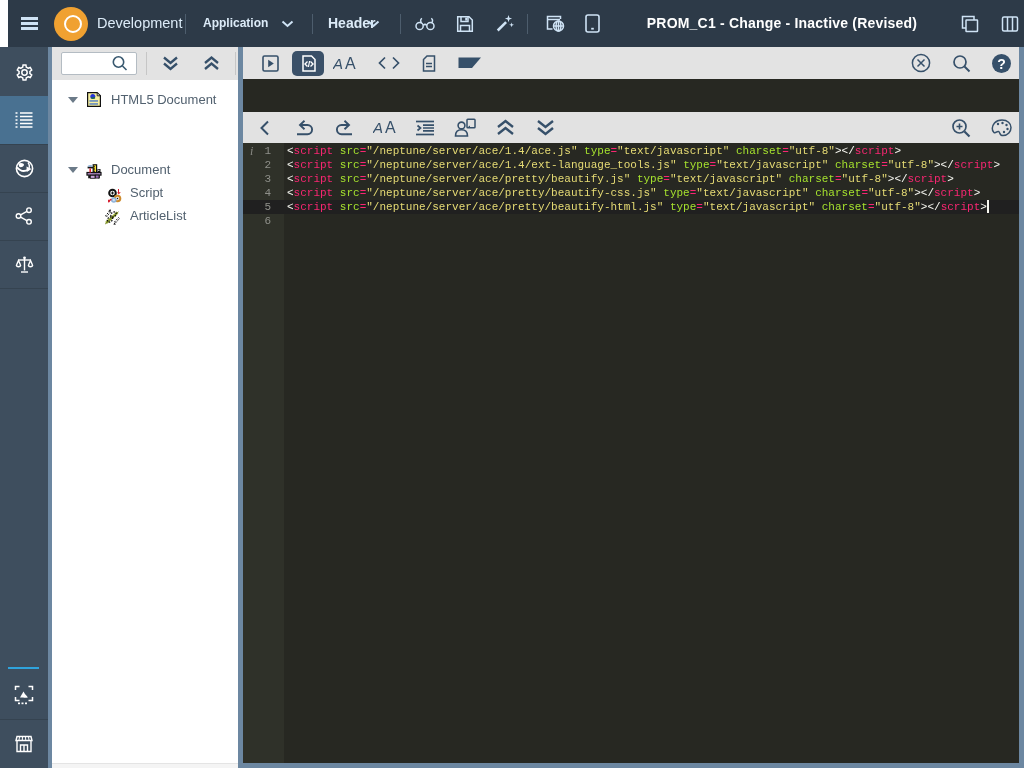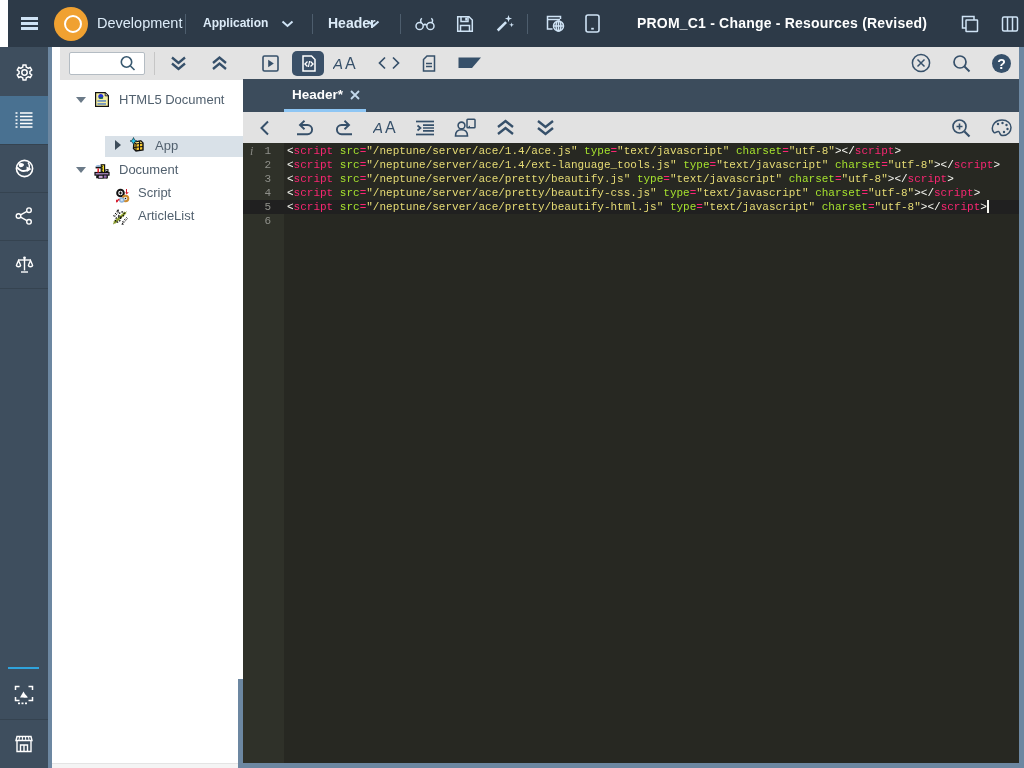--- a/index.html
+++ b/index.html
@@ -11,21 +11,21 @@
 .tbtxt{color:#dcebf8;font-size:15px;line-height:47px;position:absolute;top:0}
 .tbsep{position:absolute;top:14px;width:1px;height:20px;background:#4d5d6d}
 .ticon{position:absolute;top:0;height:47px;display:flex;align-items:center;justify-content:center}
 
 #rail{left:0;top:47px;width:48px;height:721px;background:#3e4e5e}
 .railitem{position:absolute;left:0;width:48px;height:48px;display:flex;align-items:center;justify-content:center}
 .railsep{position:absolute;left:0;width:48px;height:1px;background:rgba(0,0,0,.14)}
 
 .bdr{background:#6c87a1}
 
-#tree{left:60px;top:47px;width:186px;height:632px;background:#fff}
+#tree{left:52px;top:47px;width:186px;height:632px;background:#fff}
 #treestrip{position:absolute;left:0;top:0;width:186px;height:33px;background:#e3e3e3}
 .trow{position:absolute;left:0;width:186px;height:23px;color:#52616f;font-size:13px}
 .tlabel{position:absolute;top:4px}
 .tri-d{position:absolute;width:0;height:0;border-left:5px solid transparent;border-right:5px solid transparent;border-top:6px solid #6b7a88;top:9px}
 .tri-r{position:absolute;width:0;height:0;border-top:5px solid transparent;border-bottom:5px solid transparent;border-left:6px solid #3d4c5a;top:6px}
 .ticn{position:absolute;top:3px}
 
 #main{left:243px;top:47px;width:776px;height:716px;background:#272822}
 #mtoolbar{position:absolute;left:0;top:0;width:776px;height:32px;background:#e3e3e3}
 #tabbar{position:absolute;left:0;top:32px;width:776px;height:33px;background:#3c4c5c}
@@ -102,21 +102,21 @@
           <ellipse cx="12.5" cy="11" rx="2.4" ry="5"></ellipse>
         </g>
       </svg>
   </div>
   <div class="ticon" style="left:577px;width:15px" id="ic-tablet">
     <svg width="15" height="19" viewBox="0 0 15 19">
         <rect x="1" y="1" width="13" height="17" rx="2" fill="none" stroke="#cfe3f5" stroke-width="1.6"></rect>
         <rect x="6.2" y="13.8" width="2.6" height="1.8" fill="#cfe3f5"></rect>
       </svg>
   </div>
-  <div class="abs" style="left:574px;top:0;width:400px;height:47px;line-height:47px;text-align:center;color:#fff;font-size:14px;font-weight:bold;letter-spacing:0.2px">PROM_C1 - Change - Resources (Revised)</div>
+  <div class="abs" style="left:574px;top:0;width:400px;height:47px;line-height:47px;text-align:center;color:#fff;font-size:14px;font-weight:bold;letter-spacing:0.2px">PROM_C1 - Change - Inactive (Revised)</div>
   <div class="ticon" style="left:953px;width:18px" id="ic-copy">
     <svg width="18" height="18" viewBox="0 0 18 18">
         <g fill="none" stroke="#cfe3f5" stroke-width="1.5">
           <path d="M13 5 V1.5 H1.5 V13 H5"></path>
           <rect x="5" y="5" width="11.5" height="11.5" rx="0.5"></rect>
         </g>
       </svg>
   </div>
   <div class="ticon" style="left:993px;width:18px" id="ic-columns">
     <svg width="18" height="18" viewBox="0 0 18 18">
@@ -244,33 +244,20 @@
         <svg width="14" height="15" viewBox="0 0 14 15">
           <path d="M0.6 0.6 H10.2 L13.4 3.8 V14.4 H0.6 Z" fill="#f6ef9f" stroke="#111" stroke-width="1.2"></path>
           <path d="M10.2 0.6 L10.2 3.8 L13.4 3.8 Z" fill="#fff" stroke="#111" stroke-width="0.9"></path>
           <rect x="2.4" y="8.2" width="8.6" height="1.5" fill="#5b84c4"></rect>
           <rect x="2.4" y="11.2" width="8.6" height="1.5" fill="#5b84c4"></rect>
           <circle cx="5.8" cy="4.4" r="2.5" fill="#2633d9"></circle>
           <path d="M4.3 5.4 Q5.8 6.8 7.9 5.6" stroke="#1f7a2d" stroke-width="1.3" fill="none"></path>
         </svg>
       </div>
     <span class="tlabel" style="left:59px">HTML5 Document</span>
-  </div>
-  <div class="trow" style="top:87px">
-    <div class="abs" style="left:45px;top:2px;width:141px;height:21px;background:#d9e1e8"></div>
-    <div class="tri-r" style="left:55px"></div>
-    <div class="ticn" style="left:69px" id="tic-app">
-        <svg width="16" height="16" viewBox="0 0 16 16">
-          <path d="M5 5 L12 4 L14 6 L14 13 L7 14 L4.5 11.5 Z" fill="#f8c930" stroke="#111" stroke-width="1.4"></path>
-          <path d="M5 5 L12 4 L14 6 L7 7 Z" fill="#fbe37a" stroke="#111" stroke-width="1"></path>
-          <path d="M7 7 V14 M4.8 10.5 L14 9.5 M10.5 4.2 L10.5 13.6" stroke="#111" stroke-width="1"></path>
-          <path d="M4.5 0.5 L5.6 3 L8 4 L5.6 5 L4.5 7.5 L3.4 5 L1 4 L3.4 3 Z" fill="#27c7ea" stroke="#06222c" stroke-width="0.6"></path>
-        </svg>
-      </div>
-    <span class="tlabel" style="left:95px">App</span>
   </div>
   <div class="trow" style="top:111px">
     <div class="tri-d" style="left:16px"></div>
     <div class="ticn" style="left:34px;top:6px" id="tic-res">
         <svg width="16" height="15" viewBox="0 0 16 15">
           <rect x="1" y="8.5" width="14" height="2.6" fill="#b48fc9" stroke="#111" stroke-width="1.2"></rect>
           <rect x="2.2" y="11.3" width="1.8" height="3" fill="#111"></rect>
           <rect x="12" y="11.3" width="1.8" height="3" fill="#111"></rect>
           <rect x="4.5" y="11.3" width="4.5" height="3" fill="#c9a6d8" stroke="#111" stroke-width="0.8"></rect>
           <rect x="9.5" y="11.1" width="3.5" height="3" fill="#9a6cb5" stroke="#111" stroke-width="0.8"></rect>
@@ -369,27 +356,20 @@
           <path d="M12.5 12.5 L17.5 17.5" stroke="#36506a" stroke-width="1.9"></path>
         </svg>
     </div>
     <div class="mic" style="left:747px;width:22px" id="mi-help">
       <svg width="21" height="21" viewBox="0 0 21 21">
           <circle cx="10.5" cy="10.5" r="9.5" fill="#36506a"></circle>
           <text x="10.5" y="15.5" font-family="Liberation Sans" font-size="14" font-weight="bold" fill="#fff" text-anchor="middle">?</text>
         </svg>
     </div>
   </div>
-  <div id="tabbar">
-    <span class="abs" style="left:49px;top:8px;color:#fff;font-size:13.5px;font-weight:bold">Header*</span>
-    <svg class="abs" style="left:106px;top:10px" width="12" height="12" viewBox="0 0 12 12">
-        <path d="M2 2 L10 10 M10 2 L2 10" stroke="#c4d9ec" stroke-width="1.8"></path>
-      </svg>
-    <div class="abs" style="left:41px;top:30px;width:82px;height:3px;background:#8ec6f4"></div>
-  </div>
   <div id="edbar">
     <div class="eic" style="left:11px;width:20px" id="ei-back">
       <svg width="11" height="16" viewBox="0 0 11 16">
           <path d="M9 1.5 L2.5 8 L9 14.5" fill="none" stroke="#36506a" stroke-width="2"></path>
         </svg>
     </div>
     <div class="eic" style="left:50px;width:22px" id="ei-undo">
       <svg width="19" height="16" viewBox="0 0 19 16">
           <g fill="none" stroke="#36506a" stroke-width="1.9">
             <path d="M5 5 H12.5 A4.6 4.6 0 0 1 12.5 14.2 H2"></path>

